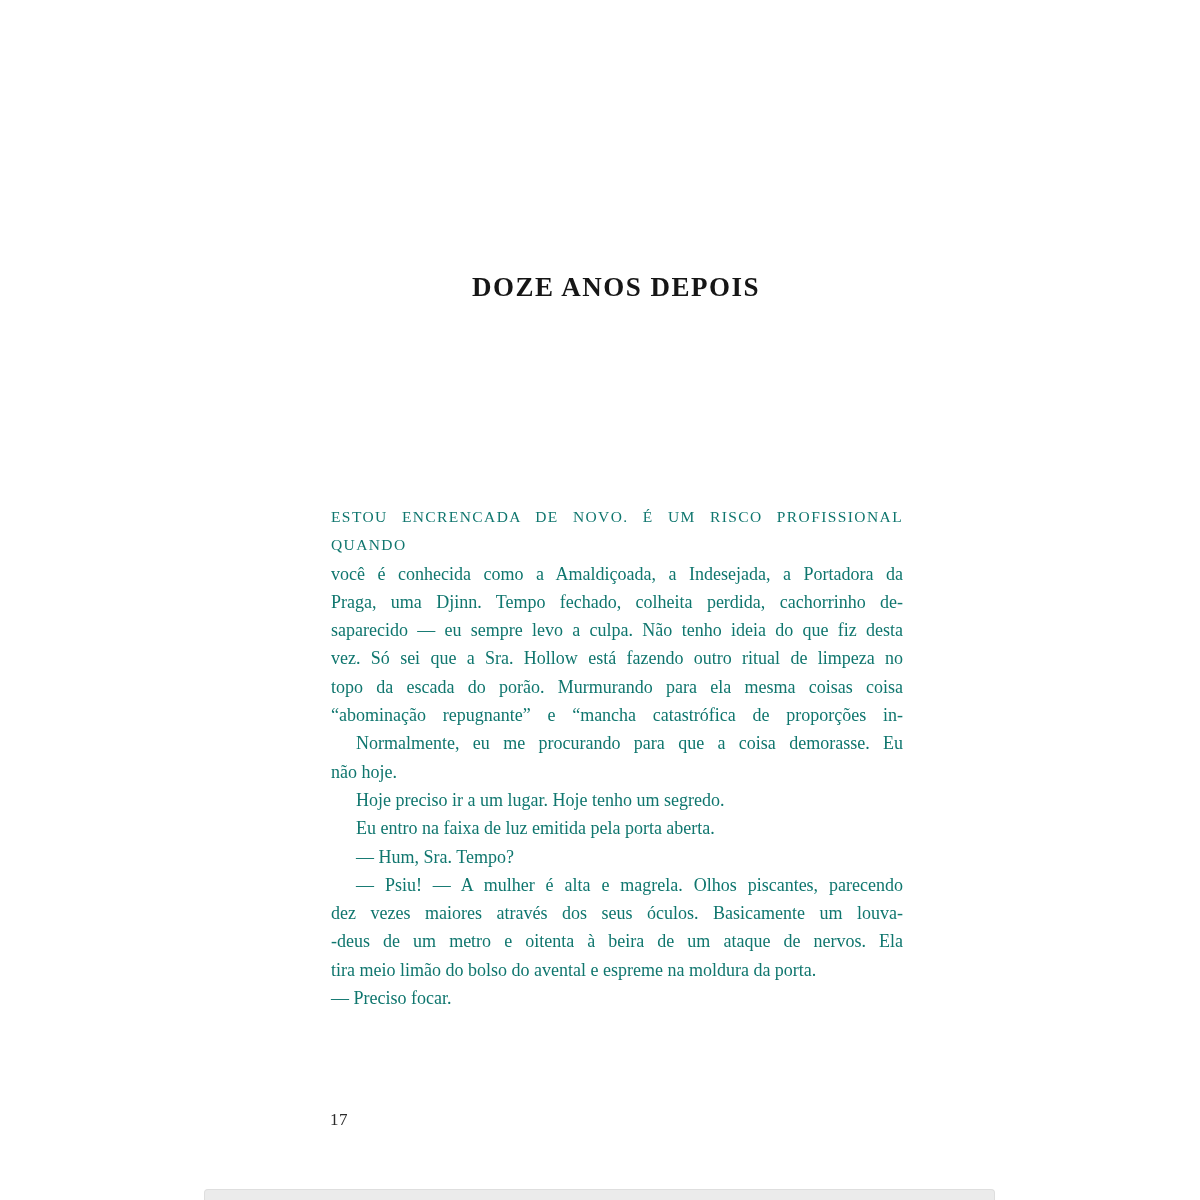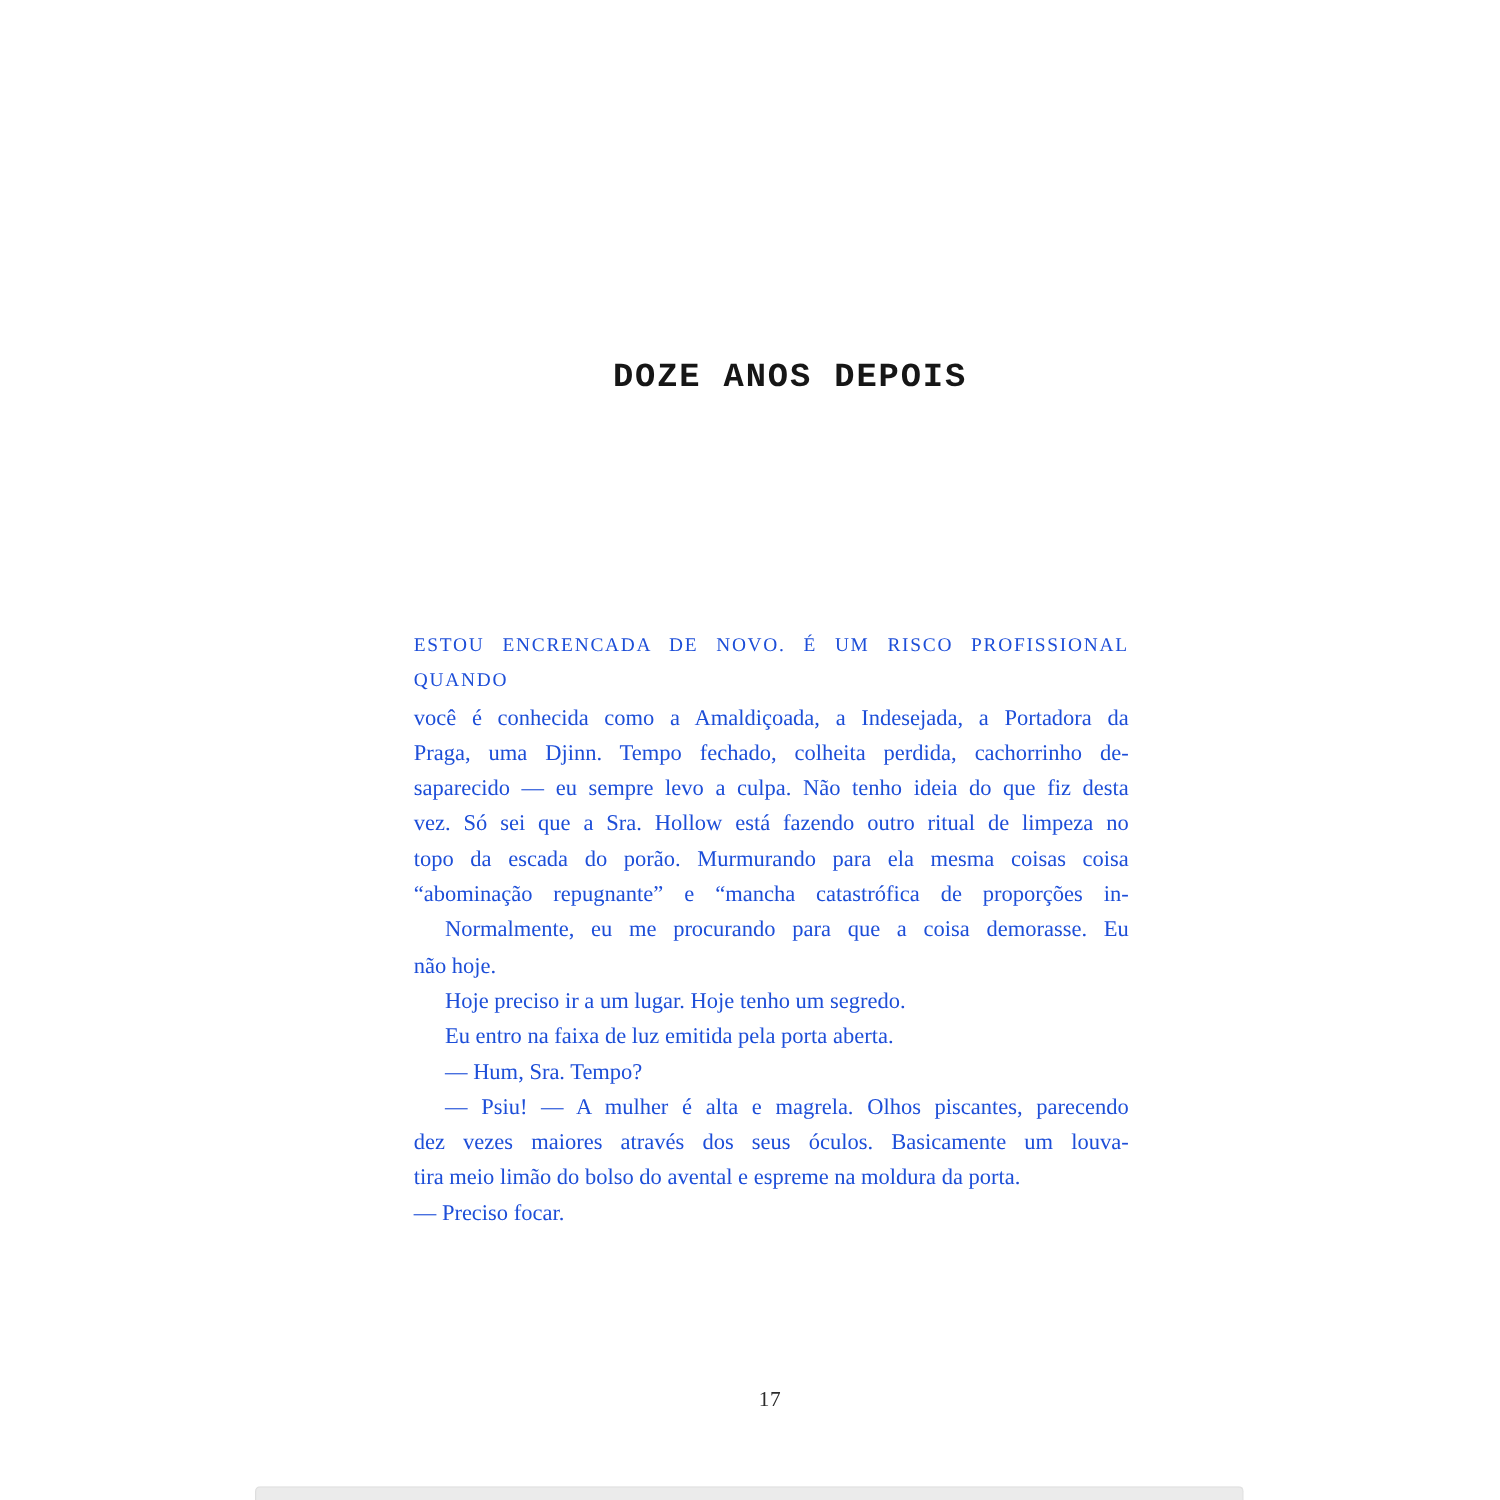--- a/index.html
+++ b/index.html
@@ -16,36 +16,36 @@
     height: 1200px;
     background: #ffffff;
     font-family: "Liberation Serif", serif;
     color: #2a2a2a;
   }
   .chapter-title {
     position: absolute;
     top: 272px;
     left: 330px;
     width: 572px;
-    margin: 16px;
+    margin: 0;
     text-align: center;
-    font-family: Liberation Mono, monospace;
+    font-family: Liberation Serif, serif;
     font-weight: bold;
     font-size: 27px;
     letter-spacing: 1.5px;
     color: #161616;
   }
   .text-block {
     position: absolute;
     left: 331px;
     top: 503px;
     width: 572px;
     font-size: 18px;
     line-height: 28.3px;
-    color: #1d4ed8;
+    color: #0f766e;
   }
   .line {
     text-align: left;
     min-height: 28.3px;
   }
   .line.just {
     text-align: justify;
     text-align-last: justify;
   }
   .line.ind {
@@ -54,21 +54,20 @@
   .line.sc {
     font-size: 15.5px;
     letter-spacing: 1.4px;
     line-height: 28.3px;
   }
   .page-number {
     position: absolute;
     top: 1110px;
     left: 330px;
     width: 572px;
-    text-align: center;
     font-size: 17px;
     color: #2b2b2b;
     letter-spacing: 0.5px;
   }
   .bottom-bar {
     position: absolute;
     left: 204px;
     top: 1189px;
     width: 791px;
     height: 11px;
@@ -93,20 +92,21 @@
       <div class="line just">vez. Só sei que a Sra. Hollow está fazendo outro ritual de limpeza no</div>
       <div class="line just">topo da escada do porão. Murmurando para ela mesma coisas coisa</div>
       <div class="line just">“abominação repugnante” e “mancha catastrófica de proporções in-</div>
       <div class="line just ind">Normalmente, eu me procurando para que a coisa demorasse. Eu</div>
       <div class="line">não hoje.</div>
       <div class="line ind">Hoje preciso ir a um lugar. Hoje tenho um segredo.</div>
       <div class="line ind">Eu entro na faixa de luz emitida pela porta aberta.</div>
       <div class="line ind">— Hum, Sra. Tempo?</div>
       <div class="line just ind">— Psiu! — A mulher é alta e magrela. Olhos piscantes, parecendo</div>
       <div class="line just">dez vezes maiores através dos seus óculos. Basicamente um louva-</div>
+      <div class="line just">-deus de um metro e oitenta à beira de um ataque de nervos. Ela</div>
       <div class="line">tira meio limão do bolso do avental e espreme na moldura da porta.</div>
       <div class="line">— Preciso focar.</div>
     </div>
 
   <div class="page-number">17</div>
 
   <div class="bottom-bar"></div>
 </div>
 
 </body></html>

